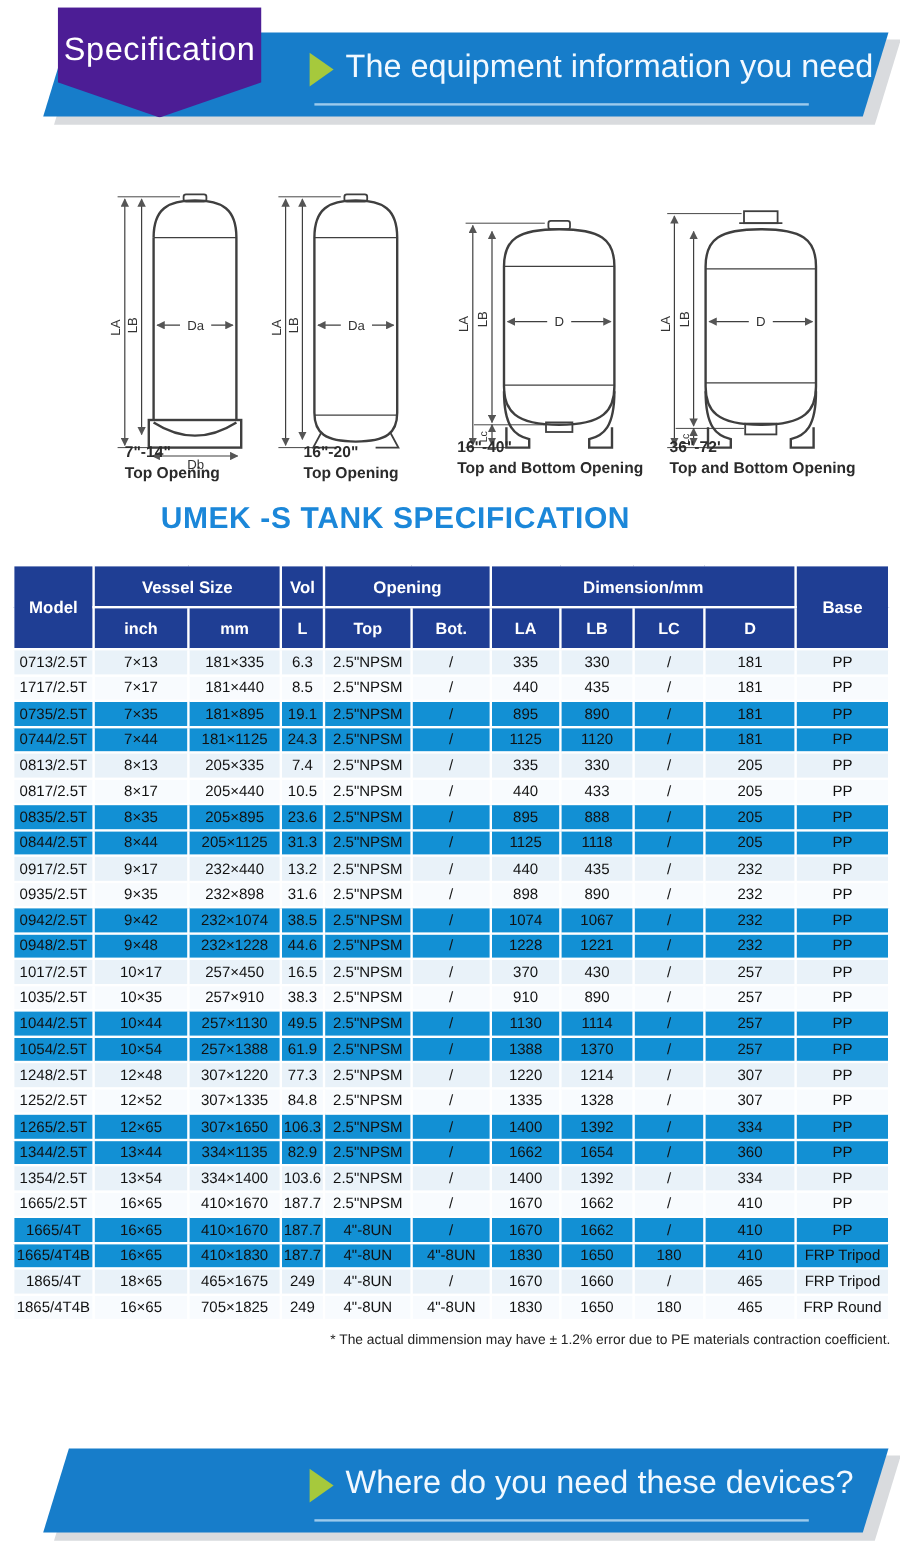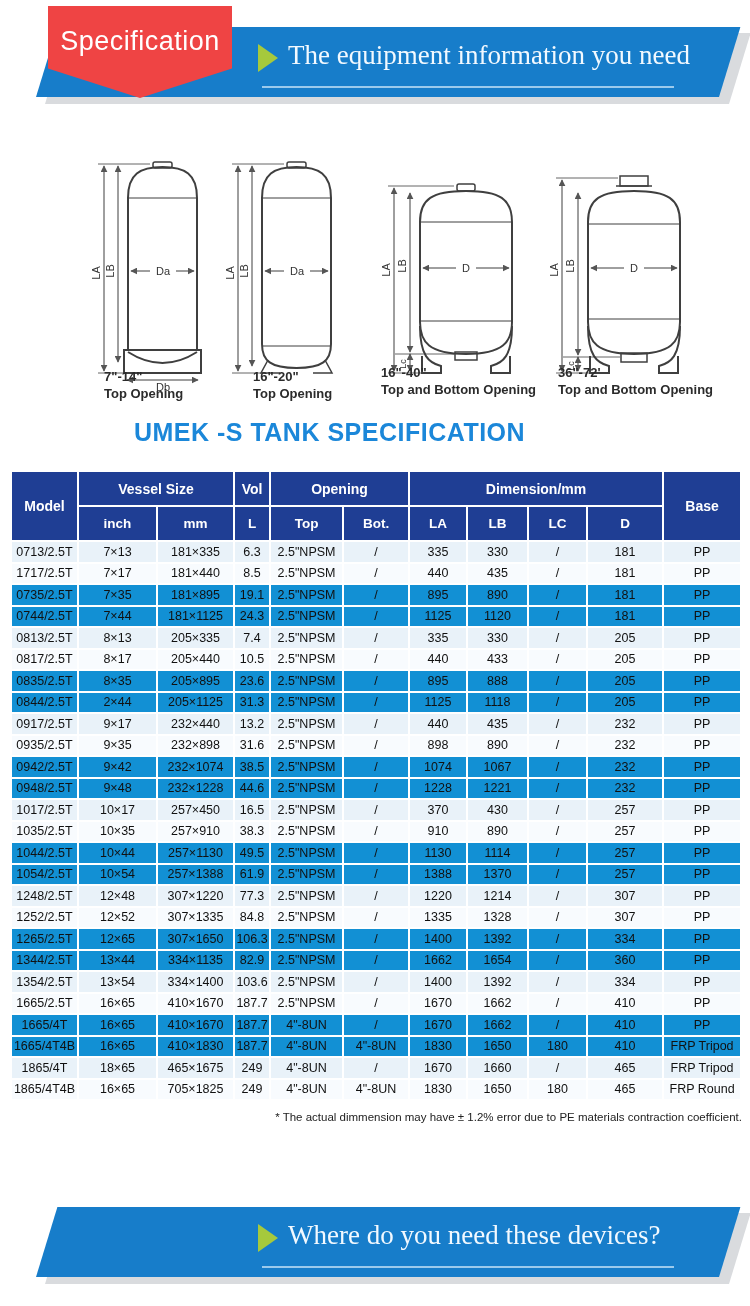--- a/index.html
+++ b/index.html
@@ -11,34 +11,34 @@
   .banner{position:absolute;left:0;width:750px;height:110px;}
   .banner .bar-shadow{
     position:absolute;left:45px;top:33px;width:684px;height:71px;
     background:#d9dbde;transform:skewX(-17deg);transform-origin:bottom left;
   }
   .banner .bar{
     position:absolute;left:36px;top:27px;width:683px;height:70px;
     background:#177dca;transform:skewX(-17deg);transform-origin:bottom left;
   }
   .banner .pentagon{
-    position:absolute;left:48px;top:6px;width:184px;height:92px;
-    background:#ef4444;
+    position:absolute;left:48px;top:6px;width:170px;height:92px;
+    background:#4c1d95;
     clip-path:polygon(0 0,100% 0,100% 68%,50% 100%,0 68%);
     display:flex;justify-content:center;
   }
   .banner .pentagon-label{
     margin-top:20px;color:#ffffff;font-size:27px;letter-spacing:.5px;
   }
   .banner .play{
     position:absolute;left:258px;top:44px;width:0;height:0;
     border-left:20px solid #a6c93c;border-top:14px solid transparent;border-bottom:14px solid transparent;
   }
   .banner .bar-title{
-    position:absolute;left:288px;top:40px;color:#f2f9ff;font-size:27px;white-space:nowrap;font-family:Liberation Serif, serif;
+    position:absolute;left:288px;top:40px;color:#f2f9ff;font-size:27px;white-space:nowrap;
   }
   .banner .underline{
     position:absolute;left:262px;top:86px;width:412px;height:2px;background:#9ccaec;
   }
   
   .drawings{position:absolute;left:0;top:156px;width:750px;height:260px;}
   .tank-caption{position:absolute;font-size:13px;font-weight:bold;color:#2b2b2b;line-height:17px;white-space:nowrap;}
   
   .section-title{
     position:absolute;left:0;top:418px;width:659px;text-align:center;
@@ -328,21 +328,21 @@
         <td>2.5"NPSM</td>
         <td>/</td>
         <td>895</td>
         <td>888</td>
         <td>/</td>
         <td>205</td>
         <td>PP</td>
       </tr>
       <tr class="row-blue">
         <td>0844/2.5T</td>
-        <td>2×44</td>
+        <td>8×44</td>
         <td>205×1125</td>
         <td>31.3</td>
         <td>2.5"NPSM</td>
         <td>/</td>
         <td>1125</td>
         <td>1118</td>
         <td>/</td>
         <td>205</td>
         <td>PP</td>
       </tr>

